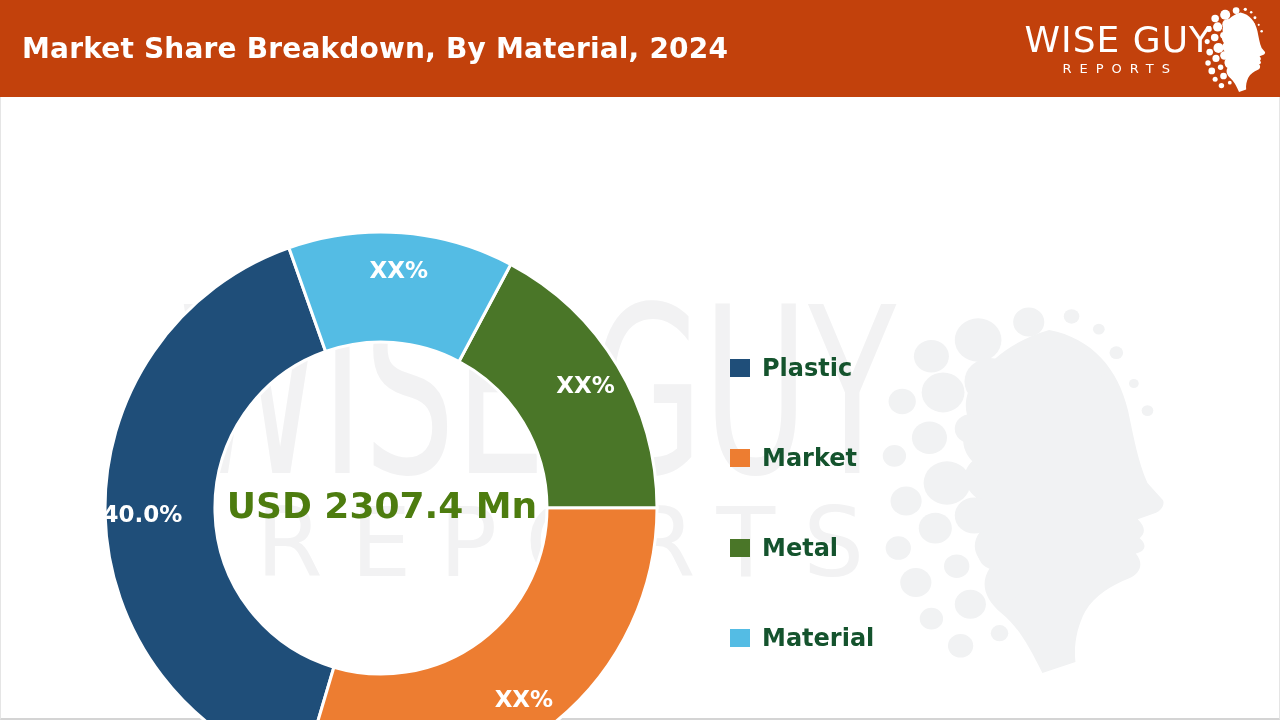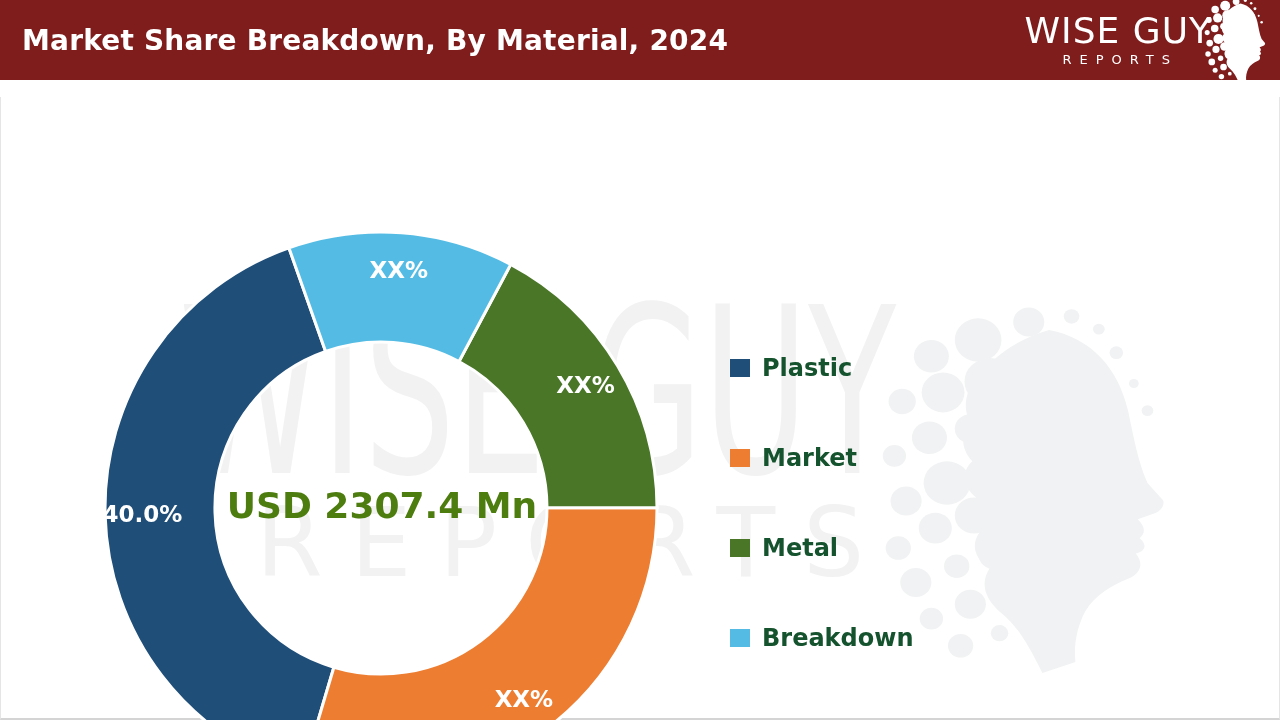--- a/index.html
+++ b/index.html
@@ -1,20 +1,20 @@
 <!DOCTYPE html>
 <html><head>
 <meta charset="utf-8">
 <style>
   html,body{margin:0;padding:0;background:#fff;}
   body{width:1280px;height:720px;overflow:hidden;font-family:"DejaVu Sans","Liberation Sans",sans-serif;}
   .page{position:relative;width:1280px;height:720px;background:#fff;}
 
   
-  .header{position:absolute;left:0;top:0;width:1280px;height:80px;background:#7f1d1d;
+  .header{position:absolute;left:0;top:0;width:1280px;height:97px;background:#c2410c;
           display:flex;align-items:center;justify-content:space-between;box-sizing:border-box;
           padding:0 14px 0 22px;z-index:5;}
   .title{color:#fff;font-size:28px;font-weight:bold;letter-spacing:.2px;margin:0;}
   .logo{display:flex;align-items:center;}
   .logo-text{text-align:center;color:#fff;margin-right:-10px;}
   .logo-name{font-size:36px;line-height:1;letter-spacing:1px;font-weight:500;}
   .logo-sub{font-size:13px;letter-spacing:8px;margin-top:3px;text-indent:4px;}
   .logo-head{width:64px;height:88px;margin-top:2px;}
 
   
@@ -136,18 +136,18 @@
         <li>
           <span class="swatch" style="background: rgb(237, 125, 49);"></span>
           <span class="legend-label">Market</span>
         </li>
         <li>
           <span class="swatch" style="background: rgb(74, 118, 40);"></span>
           <span class="legend-label">Metal</span>
         </li>
         <li>
           <span class="swatch" style="background: rgb(84, 188, 228);"></span>
-          <span class="legend-label">Breakdown</span>
+          <span class="legend-label">Material</span>
         </li>
       </ul>
 
   </div>
 </div>
 
 </body></html>

